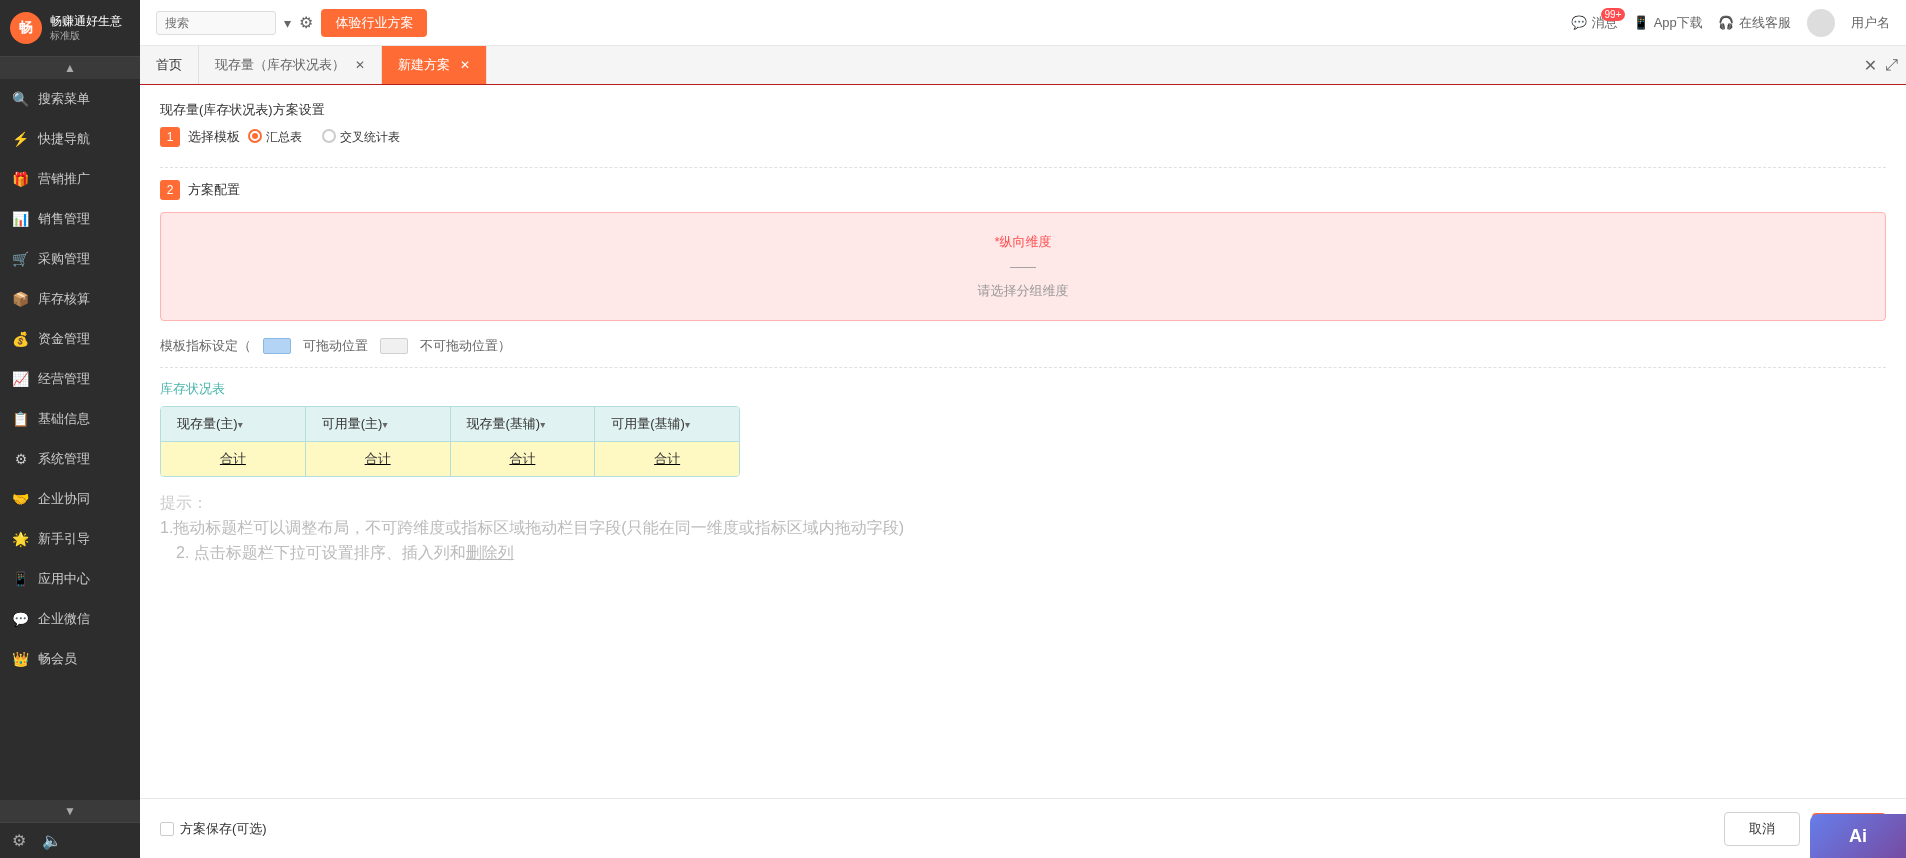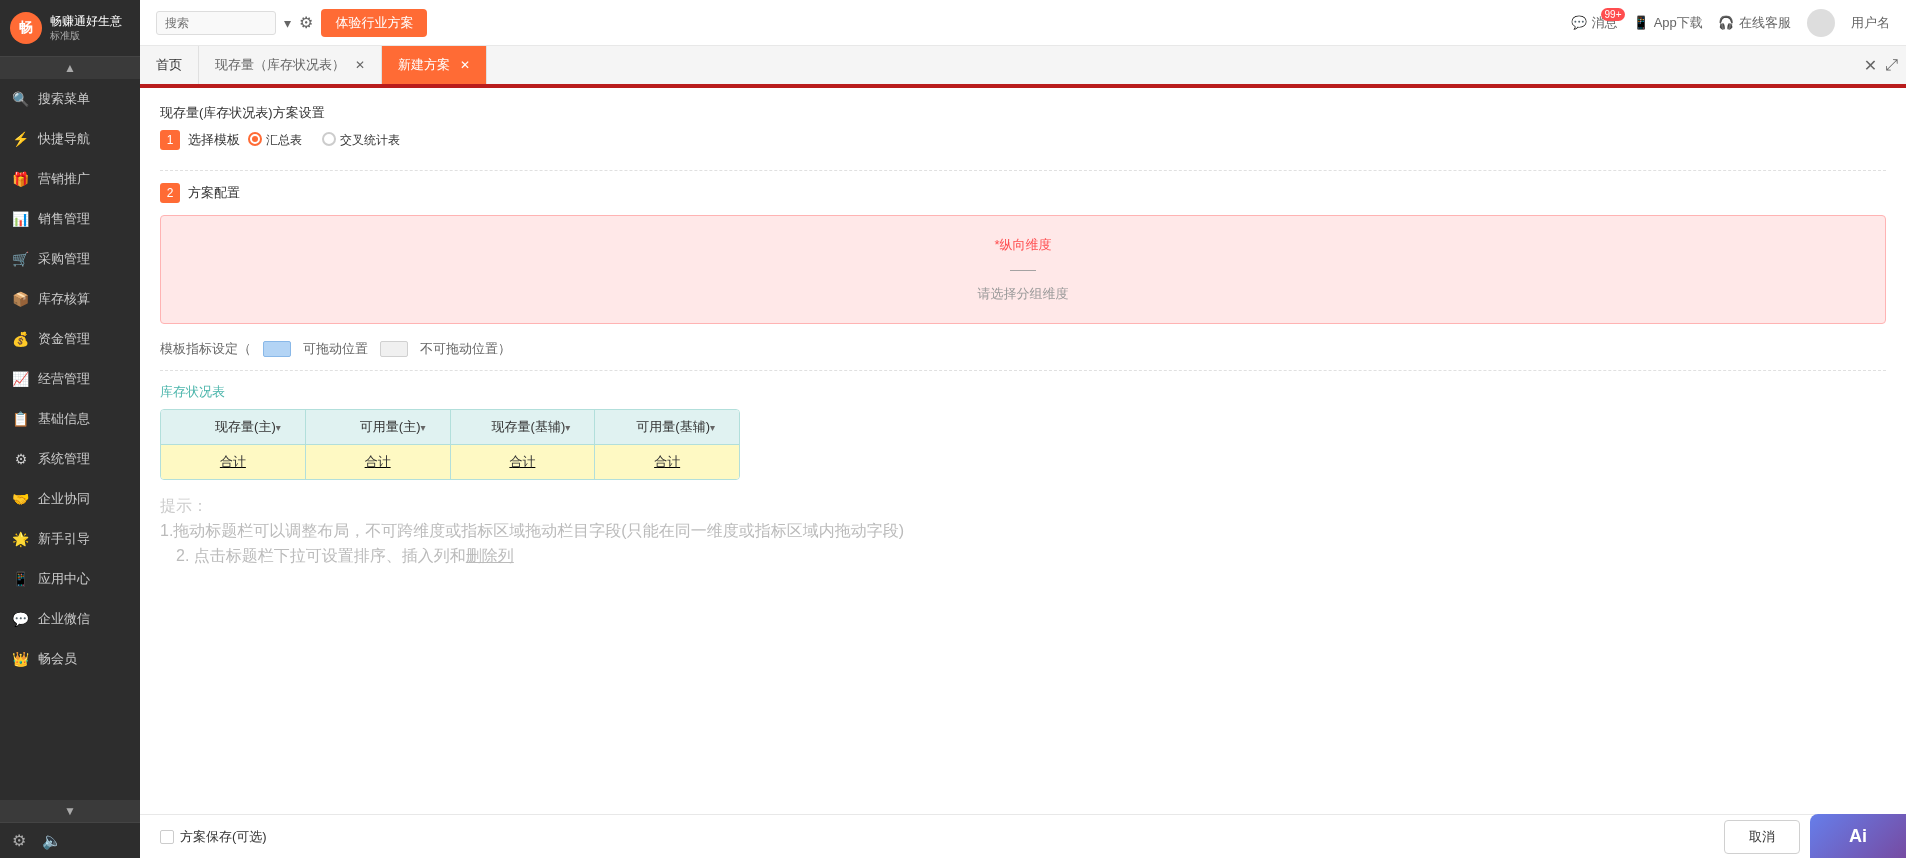--- a/index.html
+++ b/index.html
@@ -90,21 +90,21 @@
     .topbar-app { display: flex; align-items: center; gap: 4px; color: #666; cursor: pointer; font-size: 13px; }
     .topbar-service { display: flex; align-items: center; gap: 4px; color: #666; cursor: pointer; font-size: 13px; }
     .topbar-avatar { width: 28px; height: 28px; background: #ddd; border-radius: 50%; cursor: pointer; }
     .topbar-username { color: #666; font-size: 13px; cursor: pointer; }
 
     
     .tabs-bar {
       background: #f5f5f5;
       display: flex;
       align-items: center;
-      border-bottom: 4px solid #b91c1c;
+      border-bottom: 1px solid #b91c1c;
       flex-shrink: 0;
       padding: 0 0 0 0;
     }
     .tab {
       padding: 10px 16px;
       font-size: 13px;
       color: #666;
       cursor: pointer;
       display: flex; align-items: center; gap: 6px;
       border-right: 1px solid #e0e0e0;
@@ -204,23 +204,23 @@
       border-radius: 4px;
       overflow: hidden;
       width: 580px;
     }
     .stats-table-header {
       display: flex;
       background: #e0f2f1;
     }
     .stats-col {
       flex: 1;
-      padding: 8px 24px;
+      padding: 8px 16px;
       border-right: 1px solid #b2dfdb;
-      display: flex; align-items: center; justify-content: flex-end;
+      display: flex; align-items: center; justify-content: flex-start;
       font-size: 13px; color: #333;
     }
     .stats-col:last-child { border-right: none; }
     .stats-table-row {
       display: flex;
       border-top: 1px solid #b2dfdb;
       background: #fef9c3;
       text-decoration: underline;
     }
     .stats-cell {
@@ -233,21 +233,21 @@
     .chevron-down { font-size: 10px; color: #666; cursor: pointer; }
 
     
     .tips-area { margin-top: 16px; color: #bbb; font-size: 16px; }
     .tips-title { color: #ccc; margin-bottom: 4px; }
     .tip-item { margin-bottom: 4px; }
     .tip-link { color: #bbb; text-decoration: underline; cursor: pointer; }
 
     
     .bottom-bar {
-      height: 44px;
+      height: 60px;
       background: #fff;
       border-top: 1px solid #e8e8e8;
       display: flex;
       align-items: center;
       justify-content: flex-end;
       padding: 0 20px;
       gap: 12px;
       flex-shrink: 0;
     }
     .save-option { display: flex; align-items: center; gap: 6px; font-size: 13px; color: #333; cursor: pointer; margin-right: auto; }

